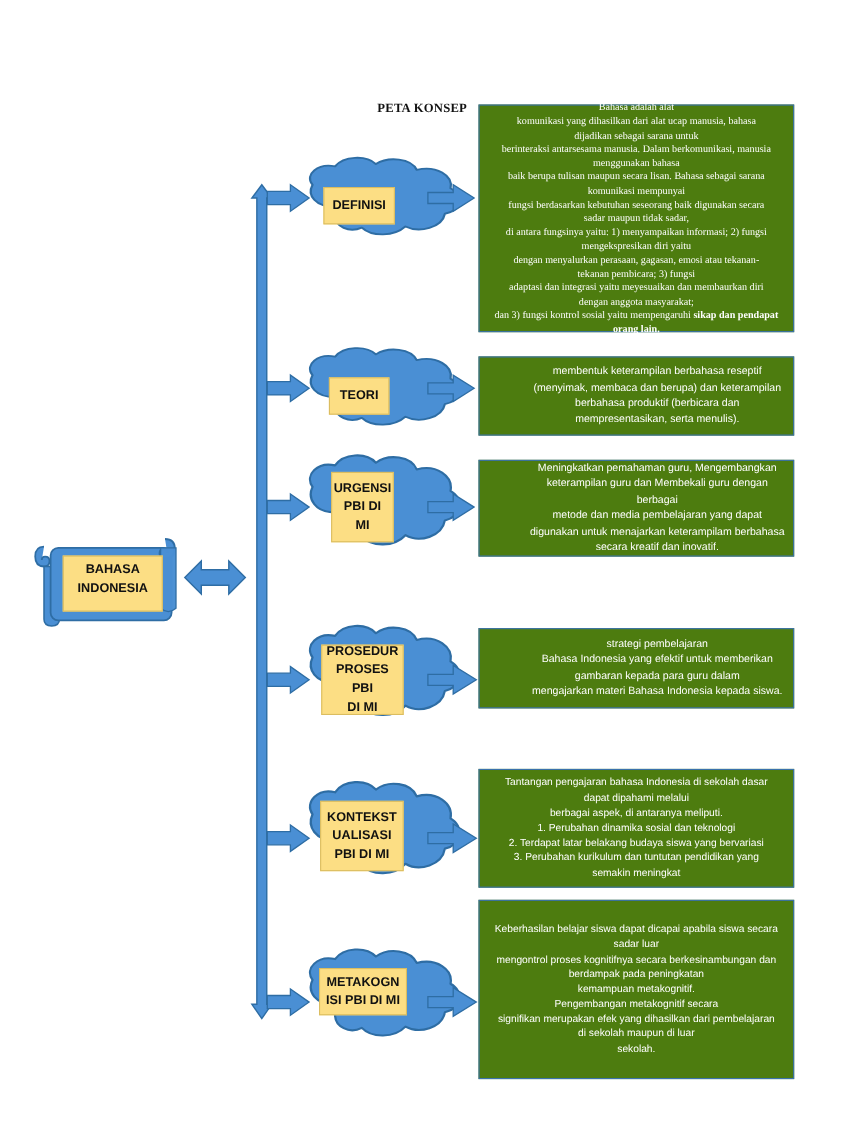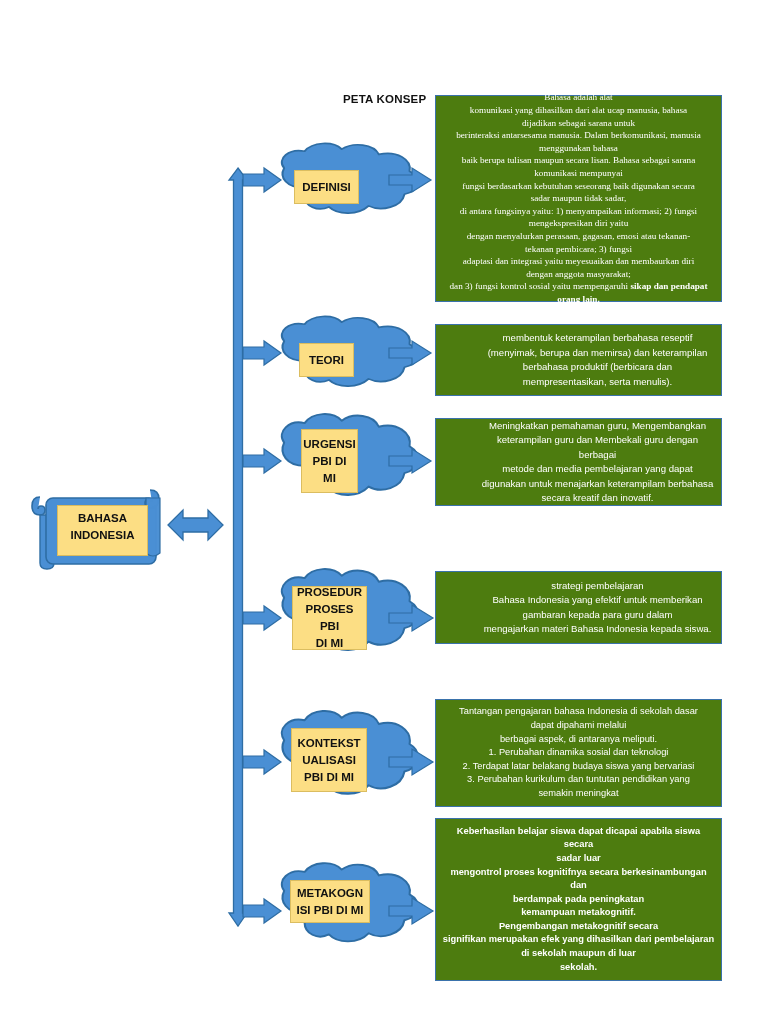--- a/index.html
+++ b/index.html
@@ -17,20 +17,21 @@
   #art{position:absolute;left:0;top:0;width:768px;height:1024px;}
 
   
   .title{
     position:absolute;
     font-size:11.5px;
     font-weight:bold;
     color:#111111;
     letter-spacing:.2px;
     white-space:nowrap;
+    font-family:Liberation Serif, serif;
   }
 
   
   .root-label{
     position:absolute;
     background:#FCDE84;
     border:1px solid #d9bb5e;
     color:#111111;
     font-size:11.5px;
     font-weight:bold;
@@ -247,21 +248,21 @@
       <div>dengan anggota masyarakat;</div>
       <div>
         <span>dan 3) fungsi kontrol sosial yaitu mempengaruhi </span><span class="emph">sikap dan pendapat orang lain.</span>
       </div>
     </div>
   </div>
 
   <div class="textbox tb-sans" style="left:435px; top:324px; width:287px; height:72px;">
     <div class="inner">
       <div>membentuk keterampilan berbahasa reseptif</div>
-      <div>(menyimak, berupa dan memirsa) dan keterampilan</div>
+      <div>(menyimak, membaca dan berupa) dan keterampilan</div>
       <div>berbahasa produktif (berbicara dan</div>
       <div>mempresentasikan, serta menulis).</div>
     </div>
   </div>
 
   <div class="textbox tb-sans" style="left:435px; top:418px; width:287px; height:88px;">
     <div class="inner">
       <div>Meningkatkan pemahaman guru, Mengembangkan</div>
       <div>keterampilan guru dan Membekali guru dengan berbagai</div>
       <div>metode dan media pembelajaran yang dapat</div>
@@ -284,21 +285,21 @@
       <div>Tantangan pengajaran bahasa Indonesia di sekolah dasar</div>
       <div>dapat dipahami melalui</div>
       <div>berbagai aspek, di antaranya meliputi.</div>
       <div>1. Perubahan dinamika sosial dan teknologi</div>
       <div>2. Terdapat latar belakang budaya siswa yang bervariasi</div>
       <div>3. Perubahan kurikulum dan tuntutan pendidikan yang</div>
       <div>semakin meningkat</div>
     </div>
   </div>
 
-  <div class="textbox tb-sans-sm" style="left:435px; top:818px; width:287px; height:163px;font-weight:bold;">
+  <div class="textbox tb-sans-sm" style="left:435px; top:818px; width:287px; height:163px;">
     <div class="inner">
       <div>Keberhasilan belajar siswa dapat dicapai apabila siswa secara</div>
       <div>sadar luar</div>
       <div>mengontrol proses kognitifnya secara berkesinambungan dan</div>
       <div>berdampak pada peningkatan</div>
       <div>kemampuan metakognitif.</div>
       <div>Pengembangan metakognitif secara</div>
       <div>signifikan merupakan efek yang dihasilkan dari pembelajaran</div>
       <div>di sekolah maupun di luar</div>
       <div>sekolah.</div>

